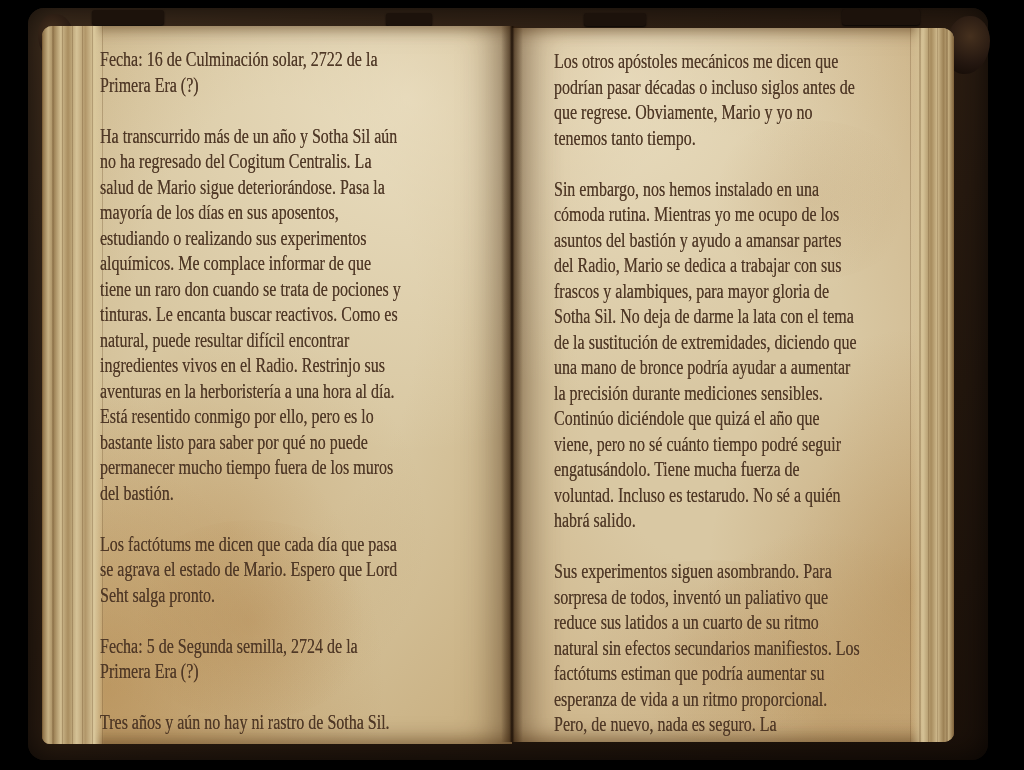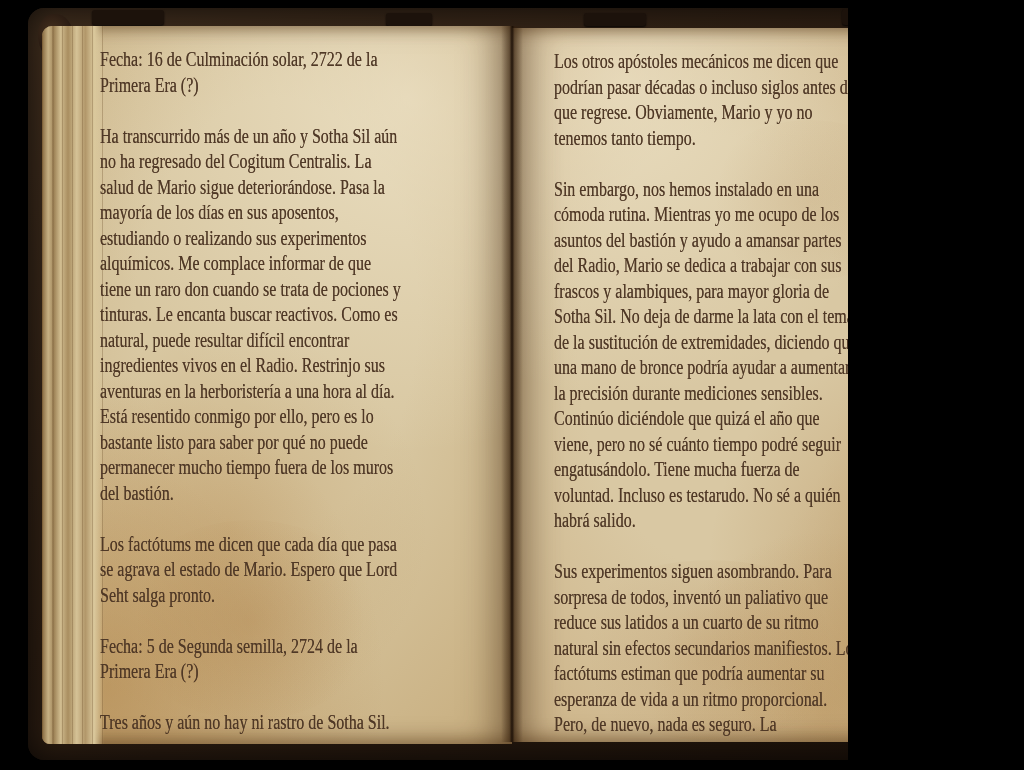--- a/index.html
+++ b/index.html
@@ -1,17 +1,17 @@
 <!DOCTYPE html>
 <html><head>
 <meta charset="utf-8">
 <style>
   html,body{margin:0;padding:0;background:#000;}
   #stage{
-    position:relative;width:848px;height:770px;background:#000;overflow:hidden;
+    position:relative;width:1024px;height:770px;background:#000;overflow:hidden;
     font-family:"Liberation Serif","DejaVu Serif",serif;
   }
   
   .book-cover{
     position:absolute;left:28px;top:8px;width:960px;height:752px;
     background:linear-gradient(145deg,#3d2c1d 0%,#2a1c11 45%,#1a1009 100%);
     border-radius:16px;
     box-shadow:0 0 40px rgba(0,0,0,.9), inset 0 0 30px rgba(0,0,0,.7);
   }
   .strap{position:absolute;background:#1c120b;border-radius:3px;box-shadow:0 1px 2px rgba(0,0,0,.8);}

